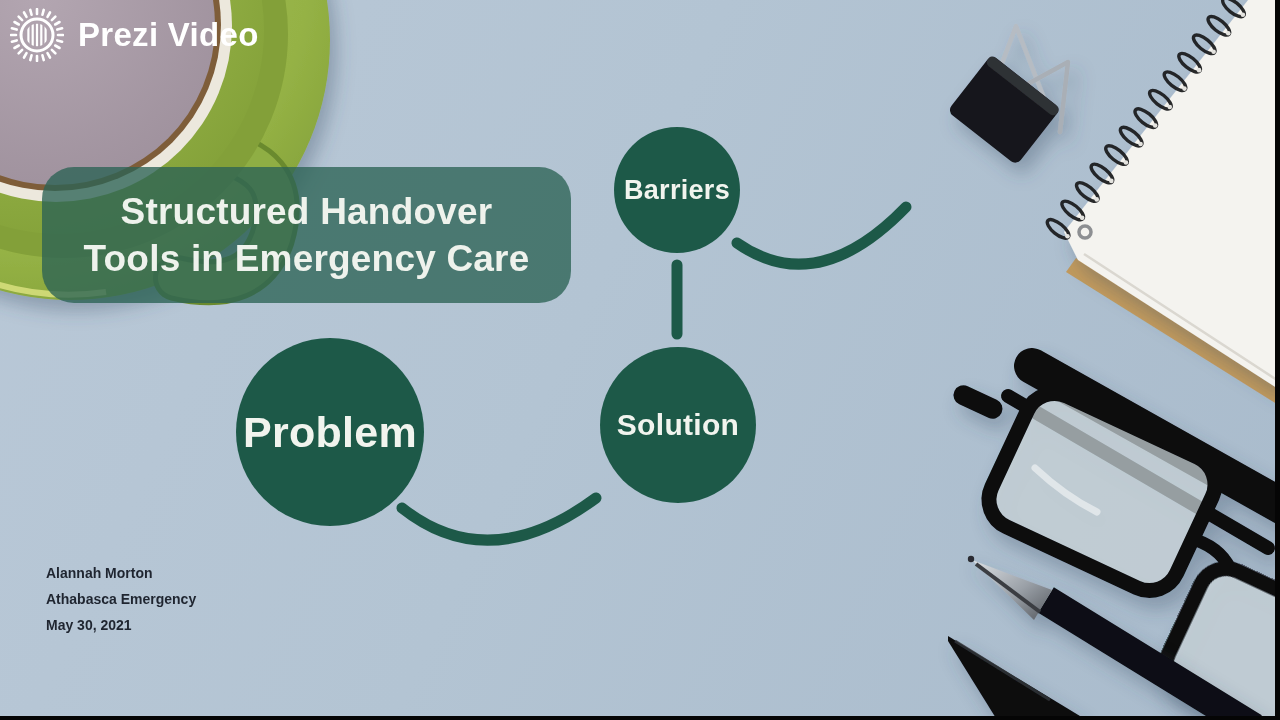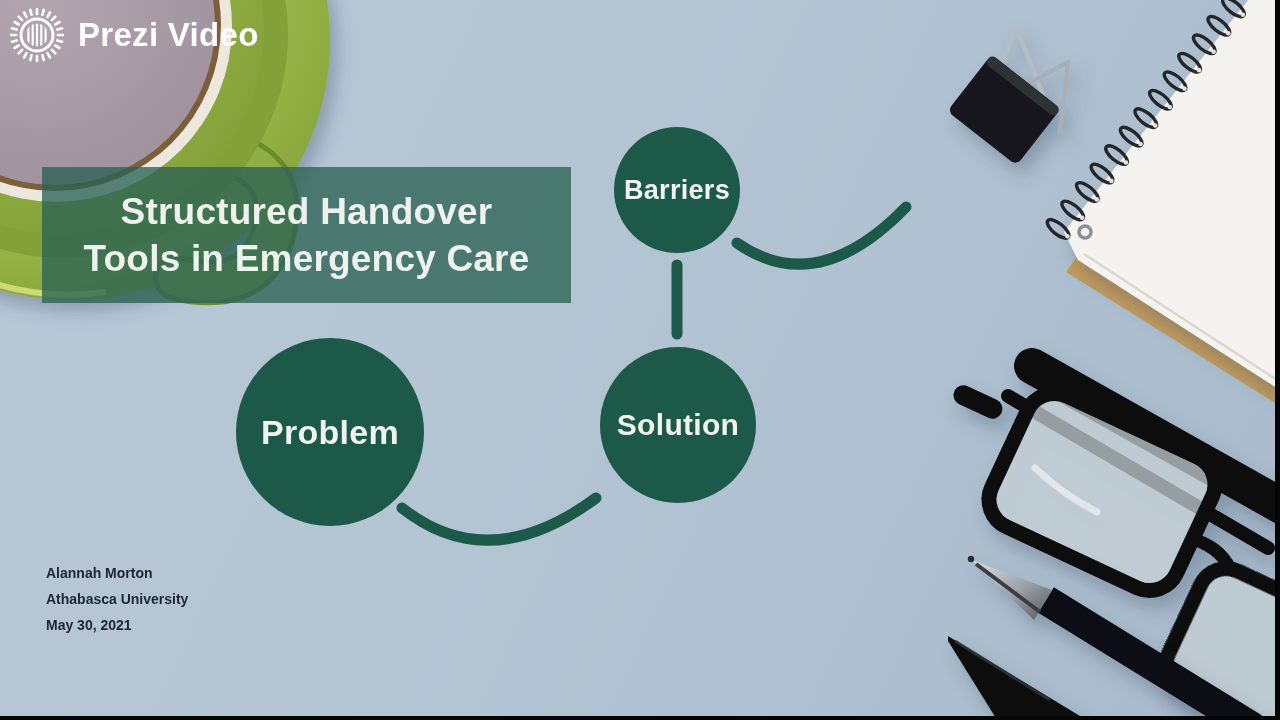--- a/index.html
+++ b/index.html
@@ -7,21 +7,21 @@
     position:relative;width:1280px;height:720px;overflow:hidden;
     font-family:Liberation Sans, sans-serif;
     background:linear-gradient(115deg,#b9c8d7 0%,#b3c4d3 45%,#a9bbcc 100%);
   }
   .photo-layer{position:absolute;inset:0;}
   .logo{position:absolute;left:10px;top:8px;display:flex;align-items:center;gap:14px;z-index:30;}
   .logo-text{color:#ffffff;font-size:33px;font-weight:700;letter-spacing:.3px;}
   .title-box{
     position:absolute;left:42px;top:167px;width:529px;height:136px;z-index:20;
     background:rgba(44,99,85,0.78);
-    display:flex;flex-direction:column;justify-content:center;align-items:center;
+    display:flex;flex-direction:column;justify-content:center;align-items:center;border-radius:32px;
   }
   .title-line{color:#eef2ec;font-size:37px;font-weight:700;line-height:47px;white-space:nowrap;letter-spacing:.2px;text-align:center;}
   .topic{
     position:absolute;border-radius:50%;z-index:22;
     display:flex;align-items:center;justify-content:center;
     color:#f1f4ee;font-weight:700;letter-spacing:.3px;cursor:pointer;
   }
   .connectors{position:absolute;inset:0;z-index:21;}
   .byline{position:absolute;left:46px;top:560px;z-index:25;color:#1f2530;font-size:14px;font-weight:700;line-height:26px;}
   .bar{position:absolute;background:#050505;z-index:90;}
@@ -191,31 +191,31 @@
   </div>
 
   <svg class="connectors" width="1280" height="720" viewBox="0 0 1280 720">
     <g stroke="#1d5948" stroke-width="11" stroke-linecap="round" fill="none">
       <path d="M 402,508 Q 489,577 596,498"></path>
       <path d="M 677,334 L 677,265"></path>
       <path d="M 737,243 Q 817,299 906,207"></path>
     </g>
   </svg>
 
-  <div class="topic" style="left:236px;top:338px;width:188px;height:188px;background:#1d5948;font-size:34px;">
+  <div class="topic" style="left:236px;top:338px;width:188px;height:188px;background:#1d5948;font-size:43px;">
       <span>Problem</span>
     </div>
   <div class="topic" style="left:600px;top:347px;width:156px;height:156px;background:#1d5948;font-size:30px;">
       <span>Solution</span>
     </div>
   <div class="topic" style="left:614px;top:127px;width:126px;height:126px;background:#1d5948;font-size:27px;">
       <span>Barriers</span>
     </div>
 
   <div class="byline">
     <div>Alannah Morton</div>
-    <div>Athabasca University</div>
+    <div>Athabasca Emergency</div>
     <div>May 30, 2021</div>
   </div>
 
   <div class="bar right"></div>
   <div class="bar bottom"></div>
 </div>
 
 </body></html>

